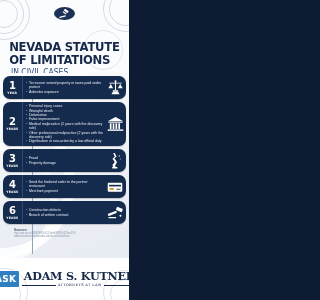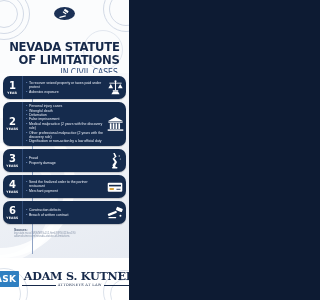--- a/index.html
+++ b/index.html
@@ -25,21 +25,21 @@
   .r4 { width:46px; height:46px; right:-20px; top:-14px; }
   .r5 { width:34px; height:34px; right:-14px; top:-8px; }
   .r6 { width:40px; height:40px; right:6px; top:30px; border-color:#e2e7ef;}
   .hdr-emblem {
     position:relative; width:21px; height:21px; border-radius:50%;
     background:#1c3156; margin-top:7px;
     display:flex; align-items:center; justify-content:center;
     z-index:3;
   }
   .hdr-emblem svg { width:13px; height:13px; display:block; }
-  .title-wrap { position:relative; z-index:3; text-align:right; margin-top:20px; }
+  .title-wrap { position:relative; z-index:3; text-align:left; margin-top:20px; }
   .title-l1, .title-l2 {
     font-weight:bold; color:#16294a;
     font-size:12.5px; line-height:13px; letter-spacing:-0.3px;
     font-family:"DejaVu Sans", sans-serif;
     transform:scaleX(0.93); transform-origin:center;
     white-space:nowrap;
   }
   .subtitle {
     color:#2d4a7a; font-size:8.5px; line-height:11px;
     font-family:"DejaVu Sans", sans-serif;

